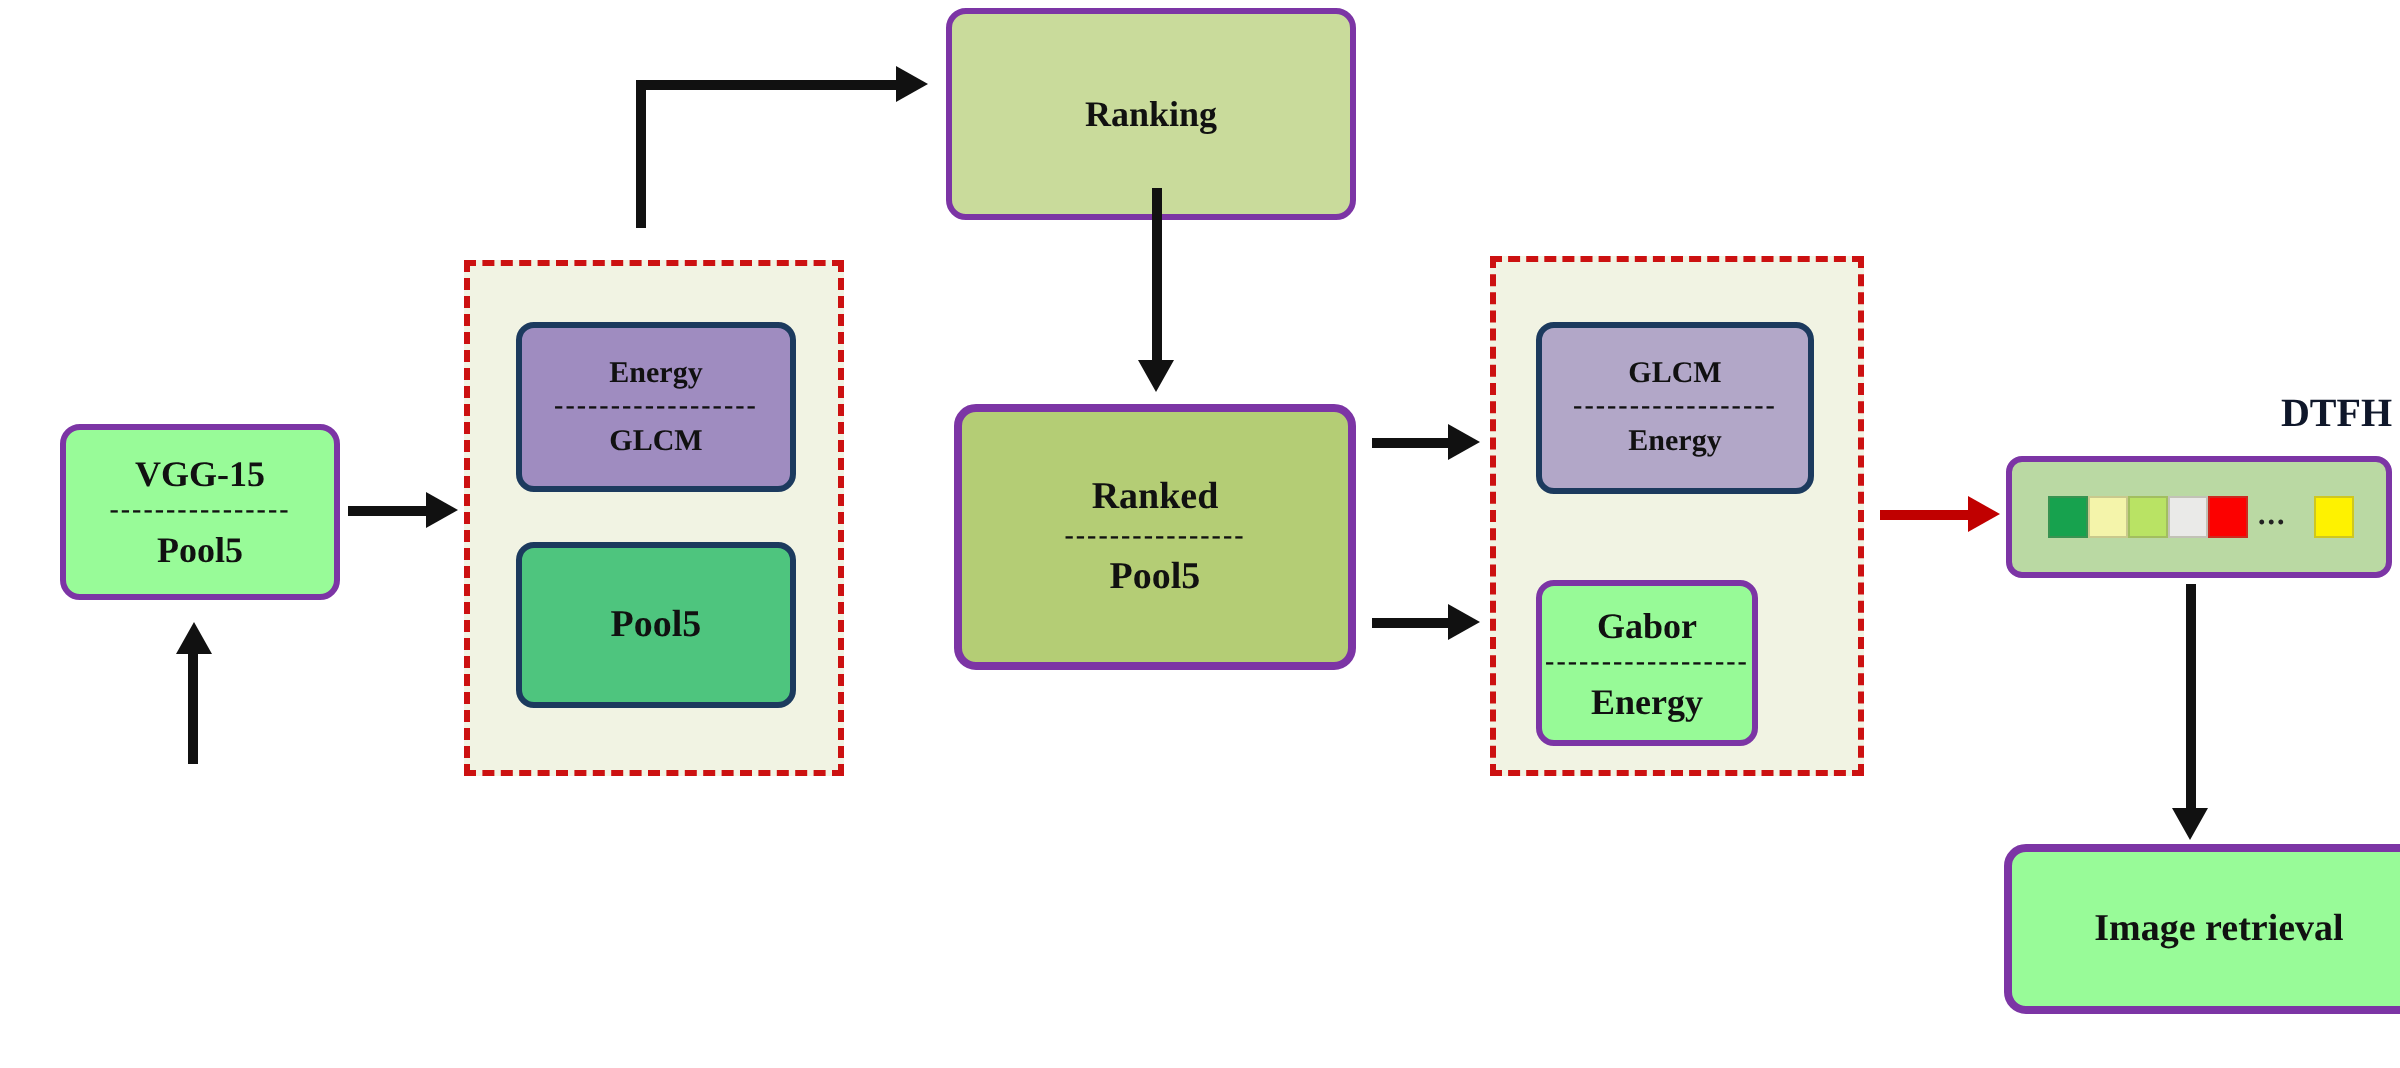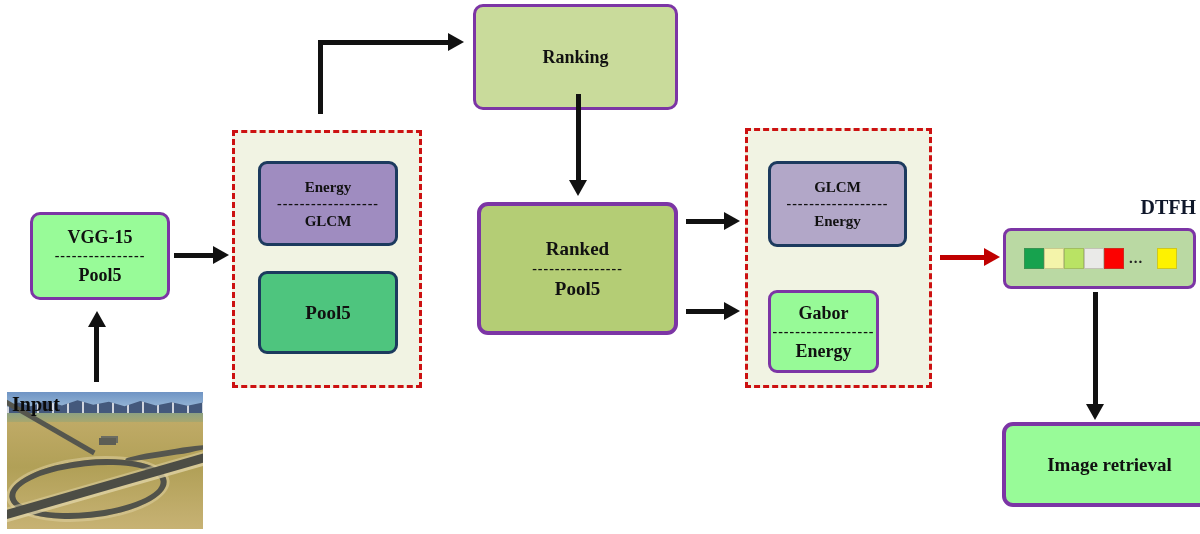--- a/index.html
+++ b/index.html
@@ -62,31 +62,20 @@
 
   .txt-lg { font-size:18px; line-height:24px; }
   .txt-xl { font-size:19px; line-height:26px; }
   .txt-sm { font-size:15px; line-height:20px; }
 </style>
 </head>
 <body>
 
 <div class="canvas">
 
-  <div class="photo">
-    <div class="sky"></div>
-    <div class="mountains"></div>
-    <div class="valley"></div>
-    <div class="loop"></div>
-    <div class="hwy-main"></div>
-    <div class="hwy-upper"></div>
-    <div class="hwy-right"></div>
-    <div class="building"></div>
-    <div class="input-label">Input</div>
-  </div>
 
   <div>
     <div class="aline" style="left:94px;top:326px;width:5px;height:56px;"></div>
     <div class="ahead-up" style="left:88px;top:311px;"></div>
   </div>
 
   <div class="node r10 txt-lg" style="left:30px;top:212px;width:140px;height:88px;background:#98fb98;border:3px solid #7c35a5;">
     <div>VGG-15</div>
     <div class="divider">----------------</div>
     <div>Pool5</div>

